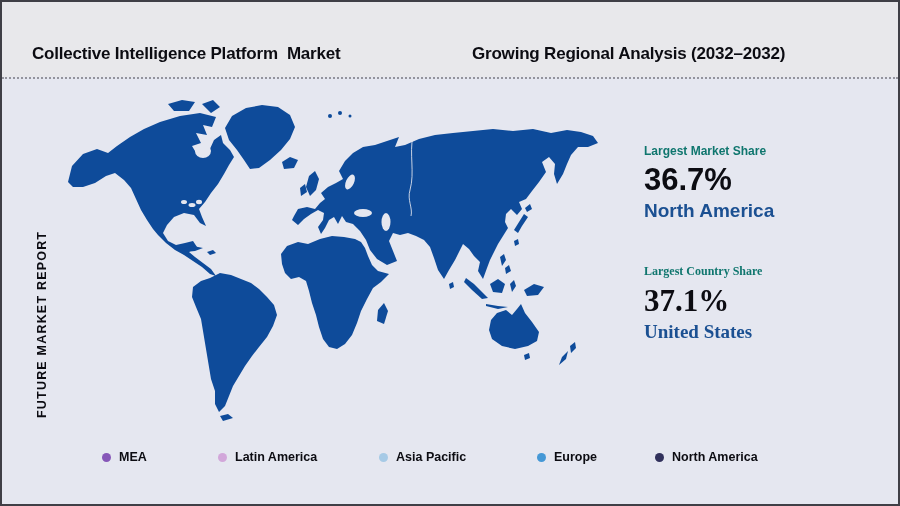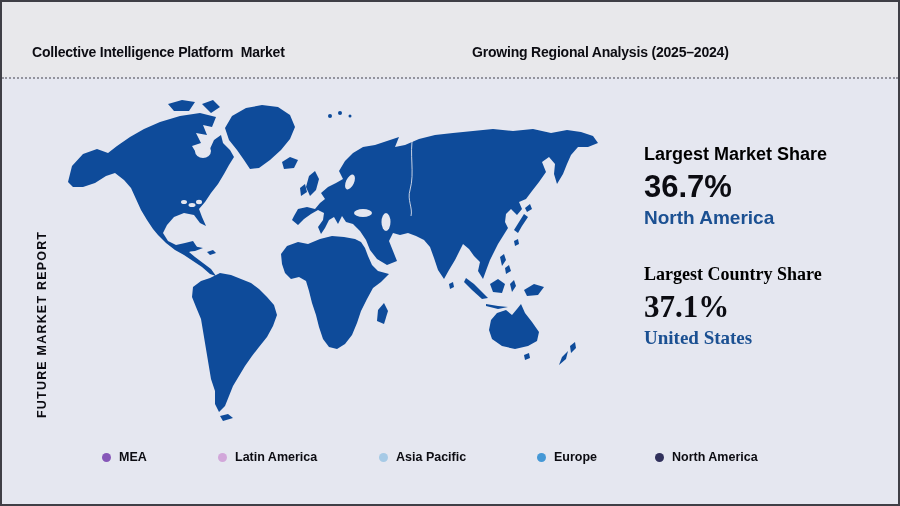--- a/index.html
+++ b/index.html
@@ -3,51 +3,51 @@
 <meta charset="utf-8">
 <style>
   html,body{margin:0;padding:0;background:#cfd0d6;}
   *{box-sizing:border-box;}
   .frame{
     position:relative;width:900px;height:506px;
     background:#e5e7f0;border:2px solid #3f3f46;overflow:hidden;
     font-family:"Liberation Sans","DejaVu Sans",sans-serif;color:#0c0c12;
   }
   .top-band{position:absolute;left:0;top:0;width:100%;height:75px;background:#e8e8eb;}
-  .title{position:absolute;top:42px;font-size:14px;font-weight:700;letter-spacing:-0.2px;white-space:pre;color:#0c0c12;}
+  .title{position:absolute;top:42px;font-size:17px;font-weight:700;letter-spacing:-0.2px;white-space:pre;color:#0c0c12;}
   .title-left{left:30px;}
   .title-right{left:470px;}
   .dotted-rule{position:absolute;left:0;right:0;top:75px;border-top:2px dotted #94949c;height:0;}
   .map-wrap{position:absolute;left:60px;top:92px;width:560px;height:330px;}
   .land{fill:var(--map,#0e4b9a);}
   .sea{fill:#e5e7f0;}
   .border-line{stroke:#e5e7f0;stroke-width:1;fill:none;opacity:.85;}
   .watermark{
     position:absolute;left:33px;top:226px;height:190px;
     writing-mode:vertical-rl;transform:rotate(180deg);
     font-size:12.5px;font-weight:700;letter-spacing:1.2px;color:#0c0c12;white-space:nowrap;
   }
   .stat-block{position:absolute;left:642px;width:250px;}
   .stat-1{top:142px;} .stat-2{top:262px;font-family:Liberation Serif, serif;}
-  .stat-label{font-size:18px;font-weight:700;color:#000000;}
+  .stat-label{font-size:12px;font-weight:700;color:#0f766e;}
   .stat-value{font-size:31px;font-weight:700;line-height:1.05;margin-top:6px;color:#0c0c12;}
   .stat-region{font-size:19px;font-weight:700;margin-top:3px;color:var(--accent,#1b5092);}
   .legend-item{position:absolute;top:448px;display:flex;align-items:center;height:14px;}
   .legend-dot{width:9px;height:9px;border-radius:50%;flex:0 0 auto;}
   .legend-label{font-size:12.5px;font-weight:700;margin-left:8px;color:#0c0c12;white-space:nowrap;}
   .li-0{left:100px;} .li-1{left:216px;} .li-2{left:377px;justify-content:flex-end;} .li-3{left:535px;} .li-4{left:653px;}
 </style>
 </head>
 <body>
 
 <div class="frame">
   <div class="top-band"></div>
 
   <div class="title title-left">Collective Intelligence Platform  Market</div>
-  <div class="title title-right">Growing Regional Analysis (2025–2024)</div>
+  <div class="title title-right">Growing Regional Analysis (2032–2032)</div>
   <div class="dotted-rule"></div>
 
   <div class="watermark">FUTURE MARKET REPORT</div>
 
   <div class="map-wrap">
     <svg width="560" height="330" viewBox="0 0 560 330" xmlns="http://www.w3.org/2000/svg">
 
       <path class="land" d="M6,88 L10,72 L21,60 L35,55 L46,59 L55,52 L68,43 L82,35 L98,28 L118,22 L138,19 L154,23 L150,33 L141,31 L145,41 L134,39 L139,49 L130,52 L136,62 L147,57 L152,46 L159,41 L161,49 L168,56 L172,63 L167,71 L162,80 L156,90 L149,99 L143,108 L137,115 L140,123 L144,132 L138,129 L132,121 L122,119 L112,123 L105,131 L101,139 L106,147 L114,151 L123,149 L131,147 L135,153 L127,158 L133,163 L141,169 L149,175 L154,182 L148,180 L140,173 L131,167 L122,161 L113,156 L104,149 L96,141 L91,135 L85,126 L79,116 L74,105 L69,94 L62,86 L53,79 L44,82 L33,89 L21,93 L11,93 Z"></path>
       <ellipse class="sea" cx="141" cy="57" rx="8" ry="7"></ellipse>
       <ellipse class="sea" cx="122" cy="108" rx="3" ry="2"></ellipse>

